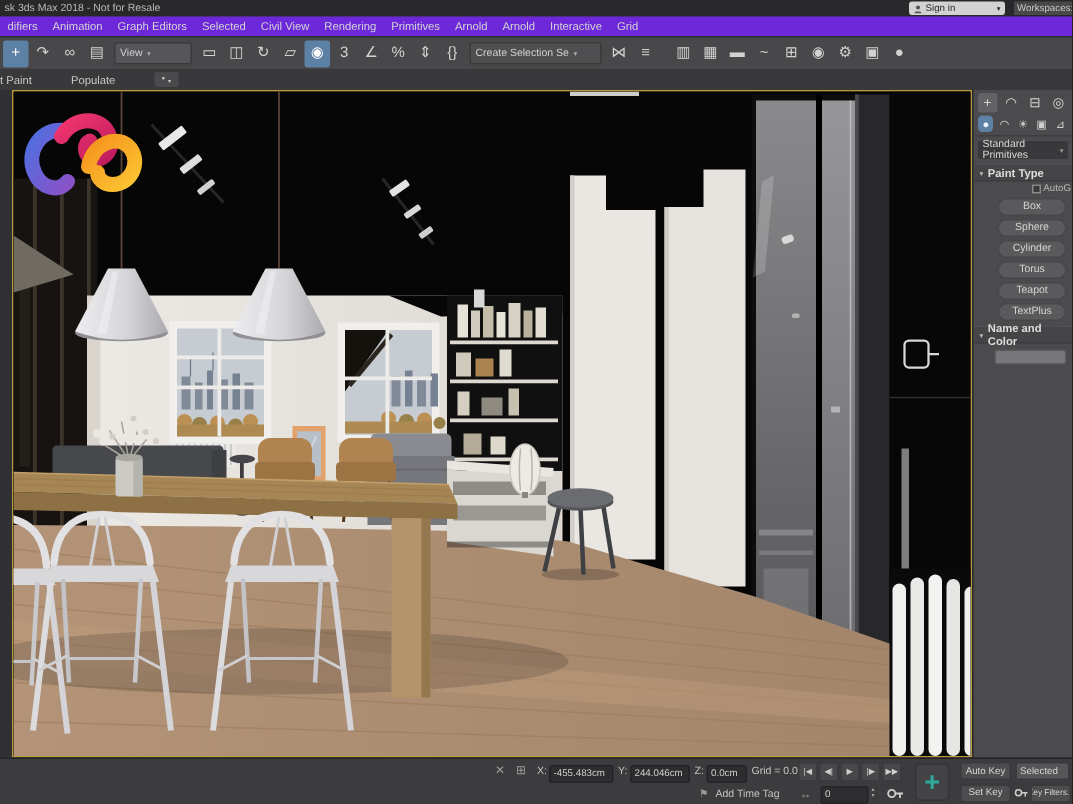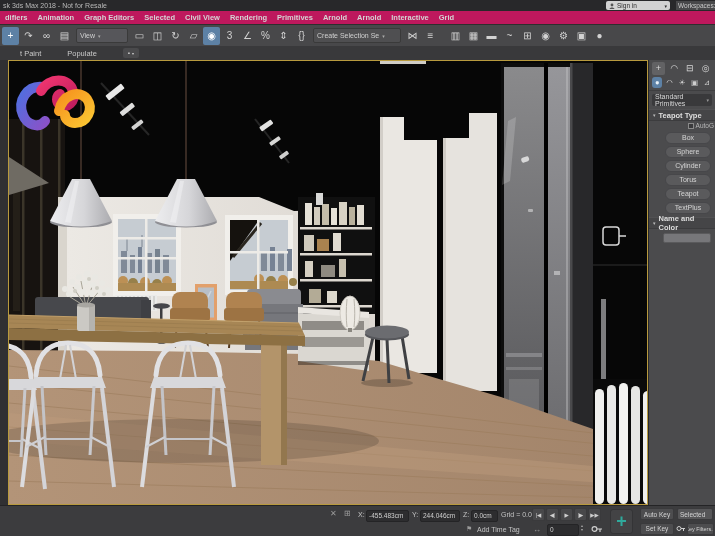--- a/index.html
+++ b/index.html
@@ -9,36 +9,36 @@
   
   .titlebar { position:absolute; left:0; top:0; width:715px; height:11px; background:#28282a; color:#b9b9b9; font-size:7px; }
   .titlebar .title { position:absolute; left:3px; top:2px; white-space:nowrap; }
   .signin { position:absolute; left:606px; top:1px; width:64px; height:9px; background:#d2d2d2; color:#2c2c2c;
             border:none; border-radius:2px; font-size:6.5px; display:flex; align-items:center; gap:2px; padding:0 3px; font-family:inherit; }
   .signin .caret { margin-left:auto; font-size:5px; }
   .workspaces { position:absolute; left:676px; top:1px; width:39px; height:9px; background:#48484a; color:#c9c9c9;
             border:none; font-size:6.5px; overflow:hidden; white-space:nowrap; text-align:left; padding:0 2px; font-family:inherit; }
 
   
-  .menubar { position:absolute; left:0; top:11px; width:715px; height:13px; background:#be185d; display:flex; align-items:center;font-weight:bold; }
+  .menubar { position:absolute; left:0; top:11px; width:715px; height:13px; background:#6d28d9; display:flex; align-items:center; }
   .menu-item { color:#d4d4d4; font-size:7.5px; padding:0 5px; line-height:13px; white-space:nowrap; }
 
   
   .toolbar { position:absolute; left:0; top:24px; width:715px; height:22px; background:#48484a; border-top:1px solid #2e2e2e;
              display:flex; align-items:center; padding-left:2px; gap:1px; }
   .tbtn { width:17px; height:18px; line-height:18px; text-align:center; color:#d2d2d2; font-size:10px; border-radius:2px; }
   .tbtn.active { background:#5d81a5; color:#fff; }
   .tdrop { height:15px; background:#56565a; border:1px solid #3a3a3a; border-radius:2px; color:#d0d0d0; font-size:7px;
            display:flex; align-items:center; gap:3px; padding:0 3px; margin:0 2px; }
   .tdrop .caret { font-size:5px; color:#aaa; }
   .tdrop.view { width:52px; }
   .tdrop.selset { width:88px; background:#4f4f51; }
 
   
-  .ribbon { position:absolute; left:0; top:46px; width:715px; height:14px; background:#39393b; display:flex; align-items:center; gap:26px; padding-left:20px; }
+  .ribbon { position:absolute; left:0; top:46px; width:715px; height:14px; background:#39393b; display:flex; align-items:center; gap:26px; padding-left:0; }
   .ribbon-tab { color:#c8c8c8; font-size:7.5px; white-space:nowrap; }
   .ribbon-ico { width:16px; height:10px; background:#4a4a4c; border-radius:2px; color:#cfcfcf; font-size:6px;
                 display:flex; align-items:center; justify-content:center; gap:2px; }
 
   
   .leftstrip { position:absolute; left:0; top:60px; width:8px; height:445px; background:#303032; }
   .viewport { position:absolute; left:8px; top:60px; width:640px; height:445px; background:#000; border:1px solid #b89a3e; }
   .viewport svg { display:block; }
 
   
@@ -510,21 +510,21 @@
         <span class="pcat">☀</span>
         <span class="pcat">▣</span>
         <span class="pcat">⊿</span>
       </div>
     <div class="pselect">
       <span>Standard Primitives</span>
       <span class="caret">▾</span>
     </div>
     <div class="rollout">
       <span class="arr">▾</span>
-      <span>Teapot Type</span>
+      <span>Paint Type</span>
     </div>
     <div class="autogrid">
       <span class="cb"></span>
       <span>AutoG</span>
     </div>
     <div>
         <button class="obtn">Box</button>
         <button class="obtn">Sphere</button>
         <button class="obtn">Cylinder</button>
         <button class="obtn">Torus</button>

